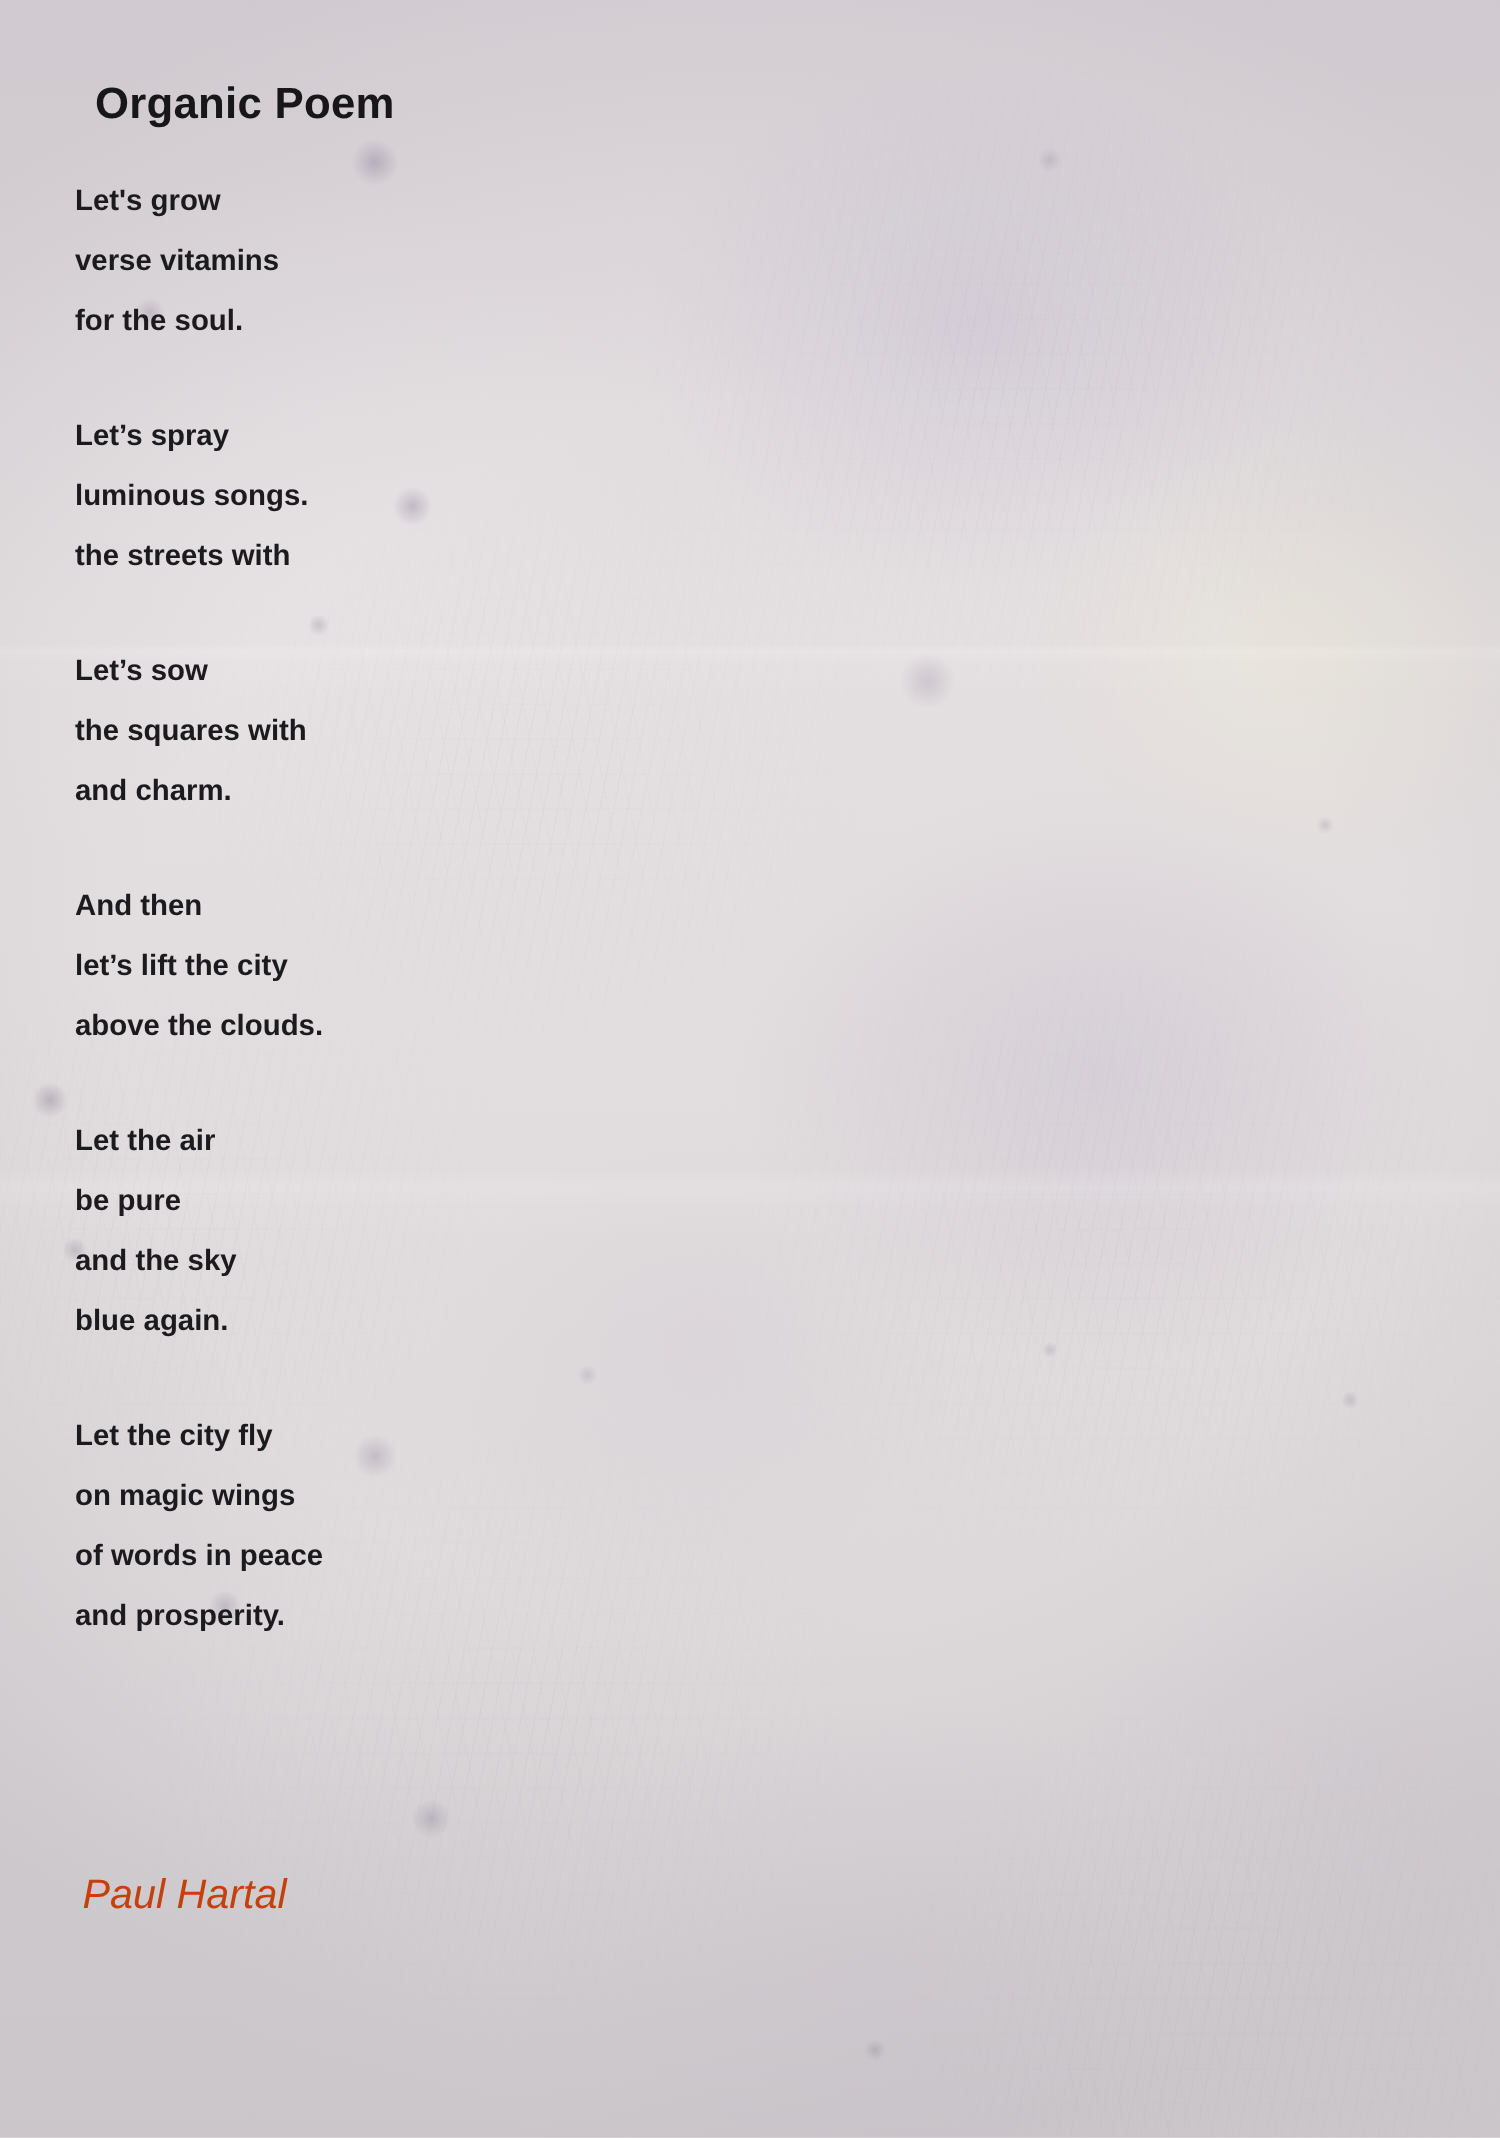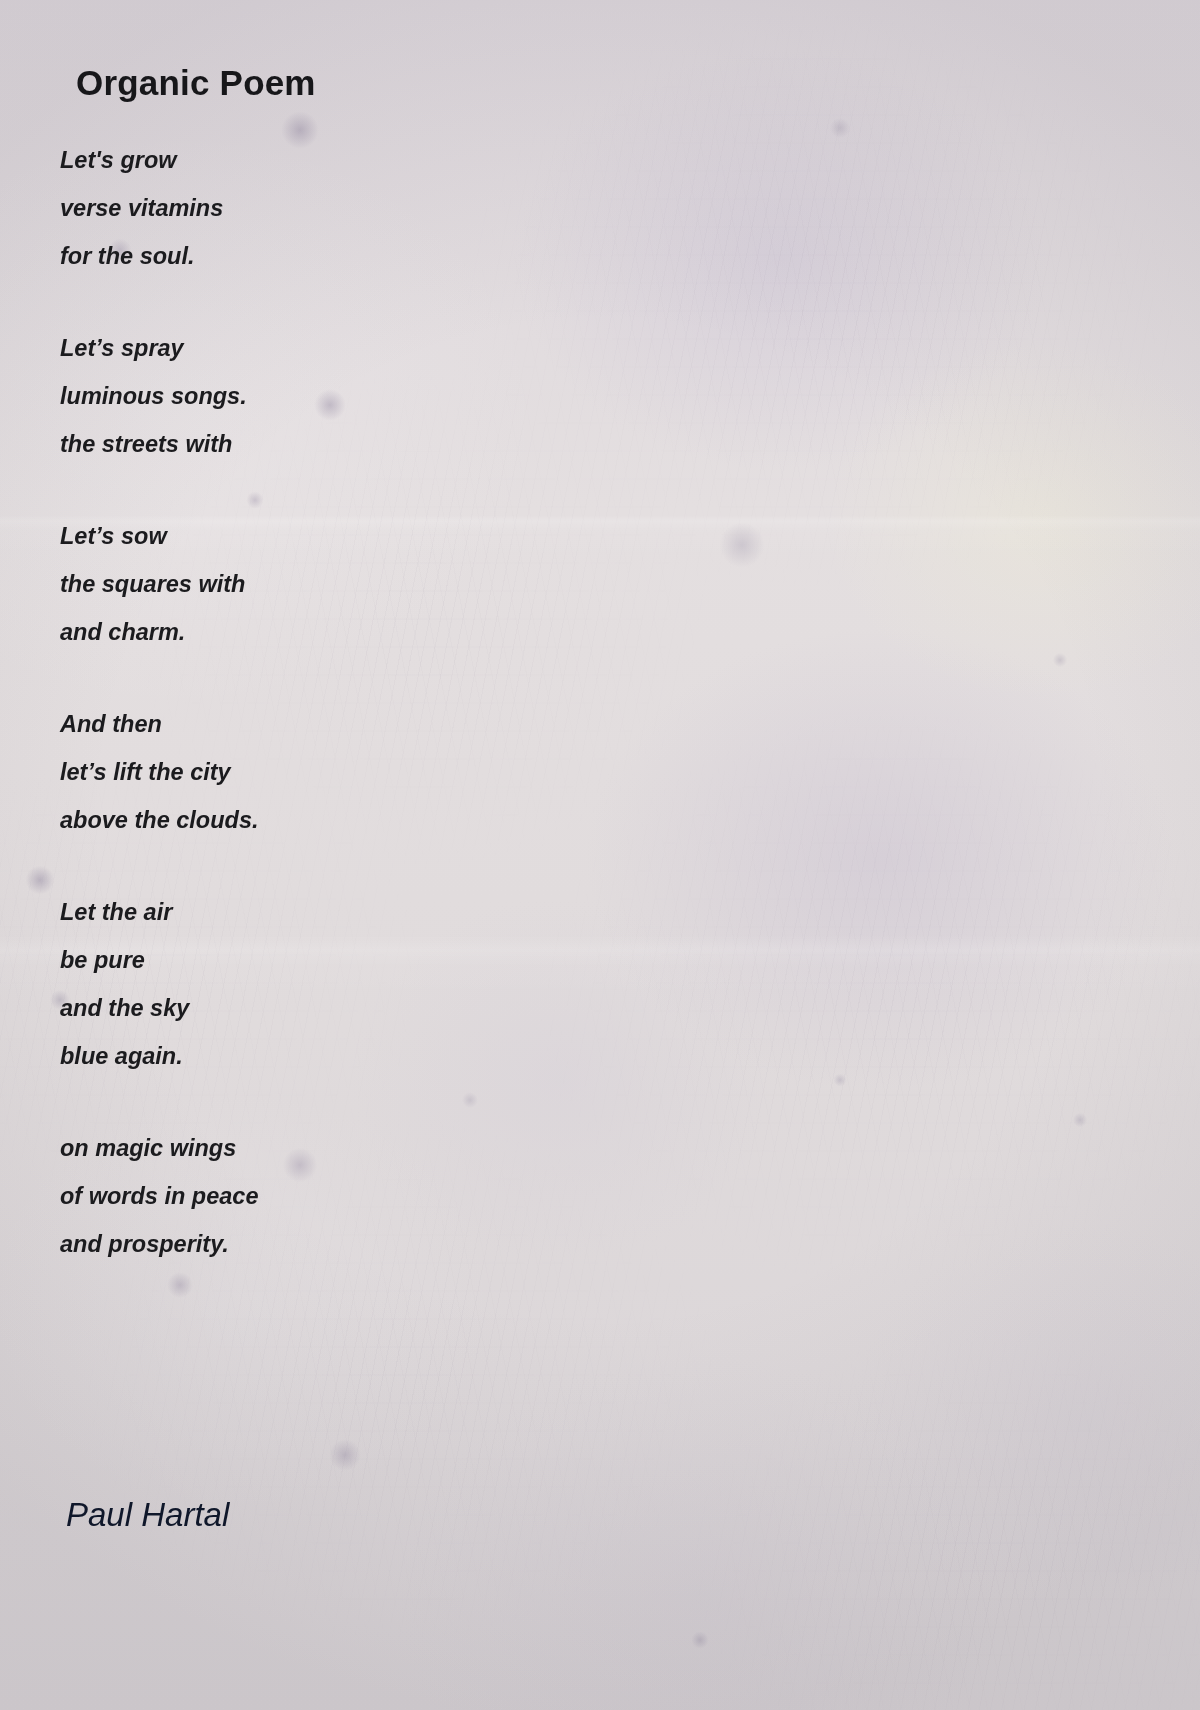--- a/index.html
+++ b/index.html
@@ -153,30 +153,29 @@
   .stanza {
     margin: 0 0 44px 0;
   }
 
   .line {
     font-size: 23.5px;
     font-weight: bold;
     color: #1b1b1e;
     line-height: 48px;
     white-space: pre;
-    font-style: italic;
   }
 
   #poem-author {
     position: absolute;
     left: 66px;
     top: 1496px;
     font-size: 33px;
     font-style: italic;
-    color: #0f172a;
+    color: #c2410c;
   }
 </style>
 </head>
 <body>
 
 <div id="page">
 
   <div class="tex tex-base"></div>
   <div class="tex tex-wash"></div>
   <div class="tex tex-script"></div>
@@ -214,20 +213,21 @@
       </div>
 
       <div class="stanza">
         <div class="line">Let the air</div>
         <div class="line">be pure</div>
         <div class="line">and the sky</div>
         <div class="line">blue again.</div>
       </div>
 
       <div class="stanza">
+        <div class="line">Let the city fly</div>
         <div class="line">on magic wings</div>
         <div class="line">of words in peace</div>
         <div class="line">and prosperity.</div>
       </div>
 
     </div>
 
     <div id="poem-author">Paul Hartal</div>
   </div>
 

